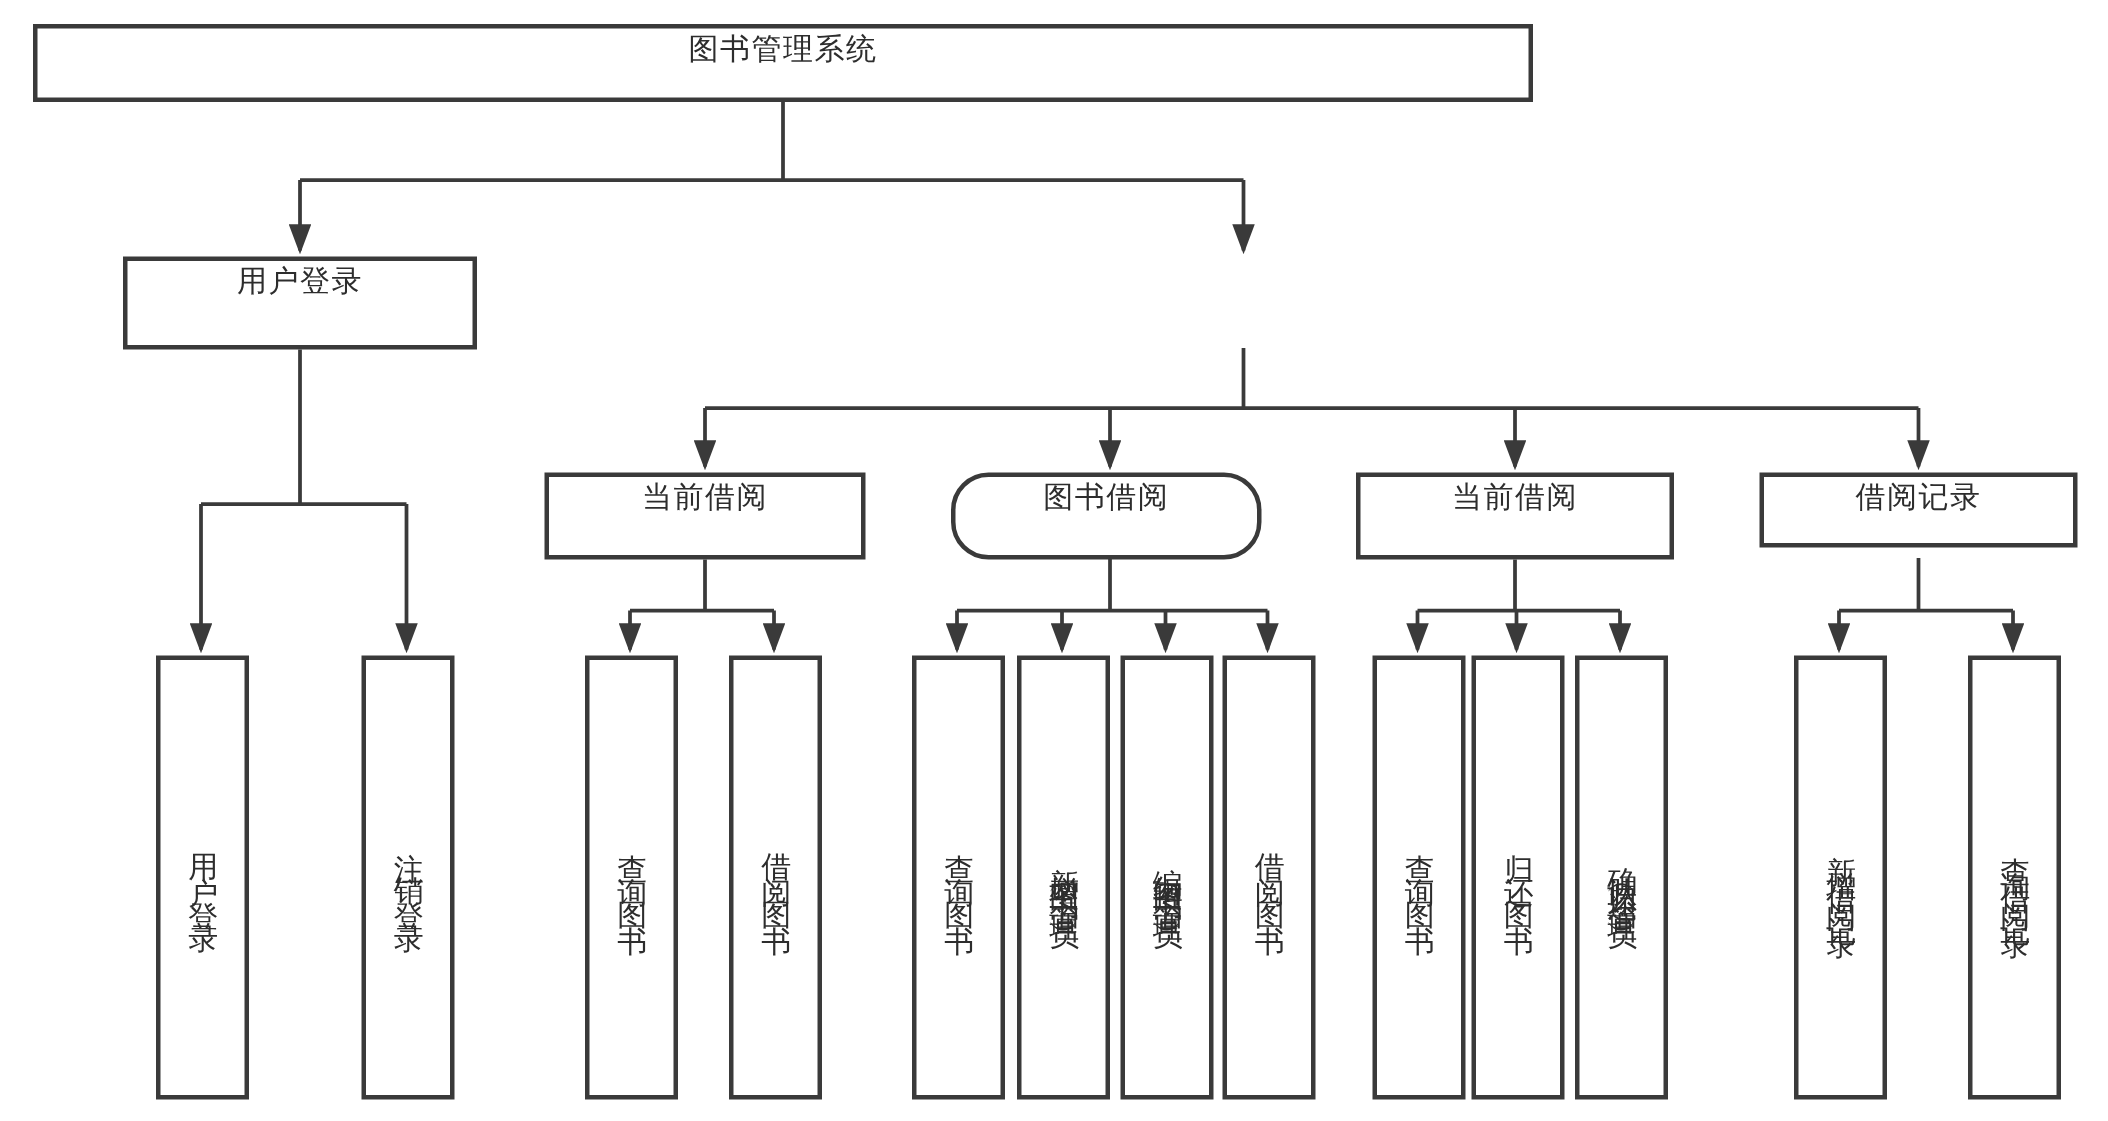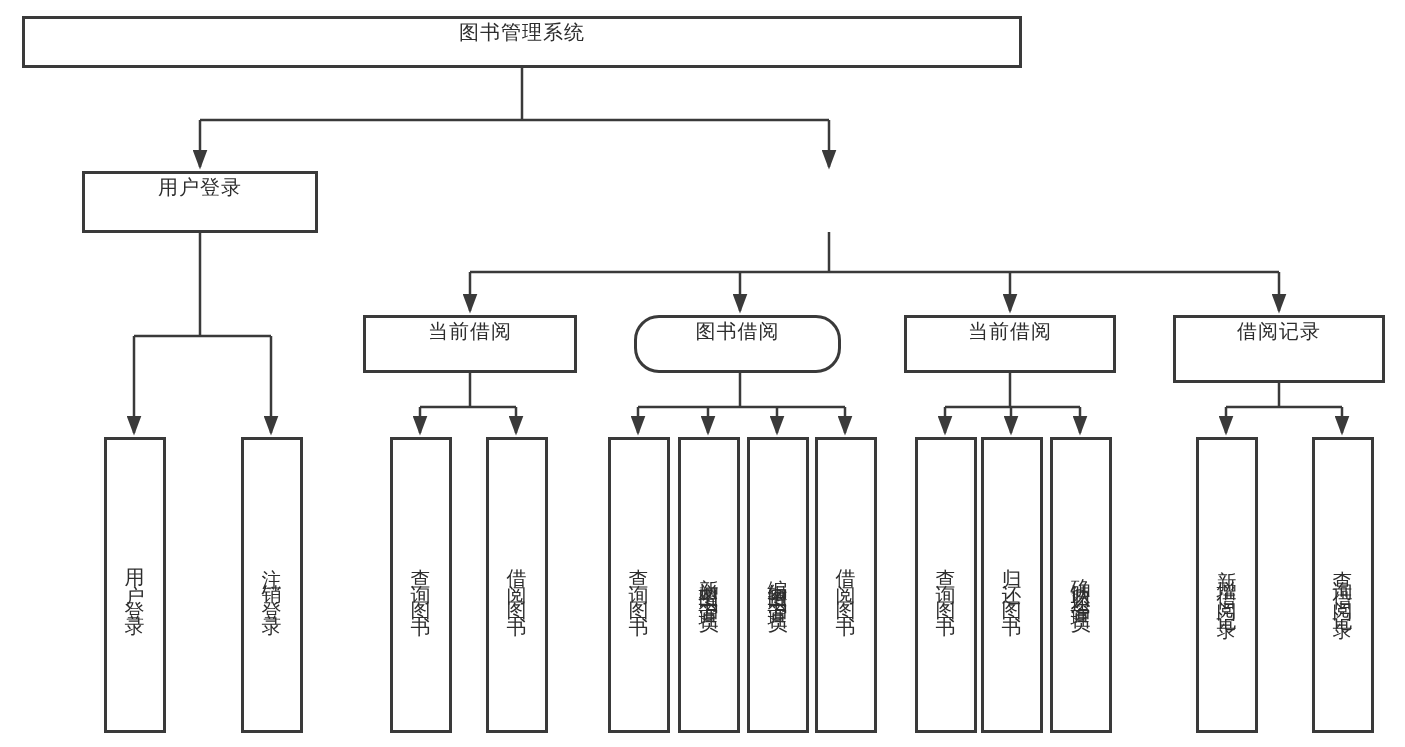--- a/index.html
+++ b/index.html
@@ -138,21 +138,21 @@
 
   <div class="box" style="left:363px; top:315px; width:214px; height:58px;">
     <span class="lbl">当前借阅</span>
   </div>
   <div class="box" style="left:634px; top:315px; width:207px; height:58px;border-radius:25px;">
     <span class="lbl">图书借阅</span>
   </div>
   <div class="box" style="left:904px; top:315px; width:212px; height:58px;">
     <span class="lbl">当前借阅</span>
   </div>
-  <div class="box" style="left:1173px; top:315px; width:212px; height:68px;">
+  <div class="box" style="left:1173px; top:315px; width:212px; height:50px;">
     <span class="lbl">借阅记录</span>
   </div>
 
   <div class="leaf ls-s" style="left:104px;">
     <span class="vlbl">用户登录</span>
   </div>
   <div class="leaf ls-s" style="left:241px;">
     <span class="vlbl">注销登录</span>
   </div>
 

